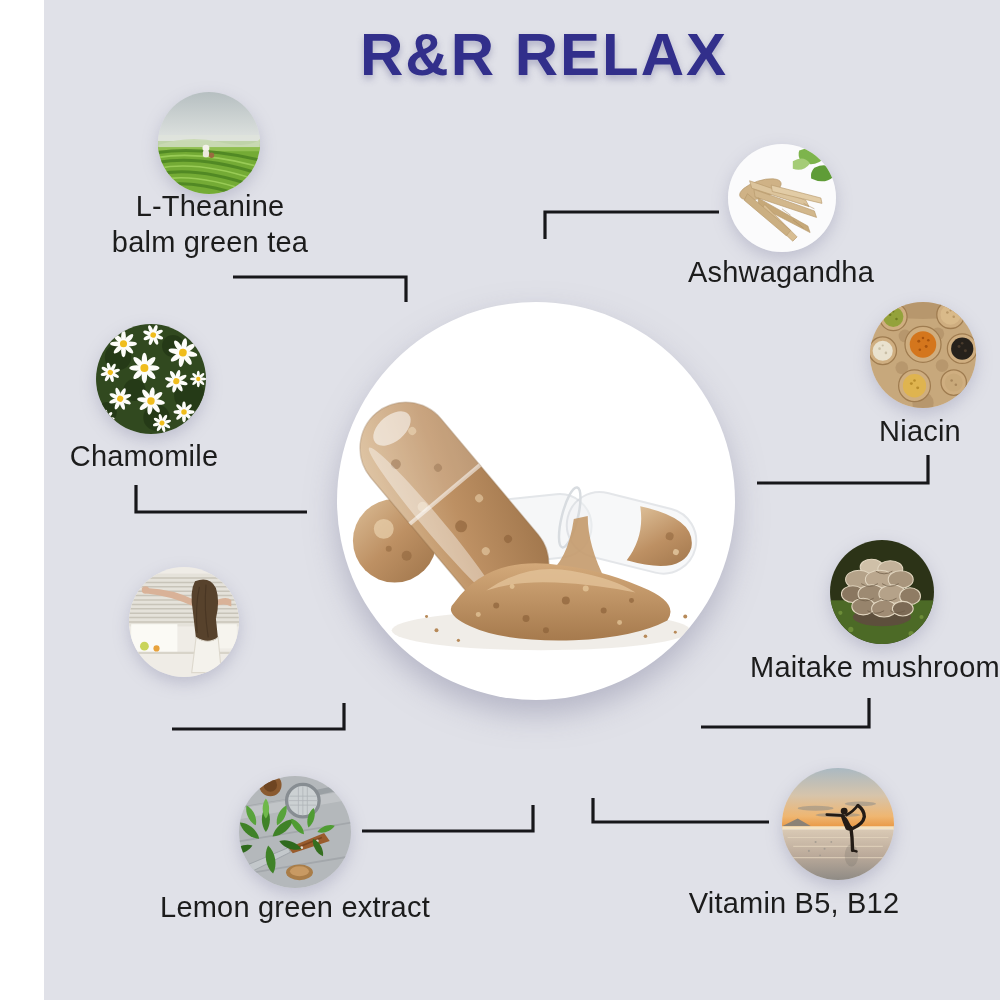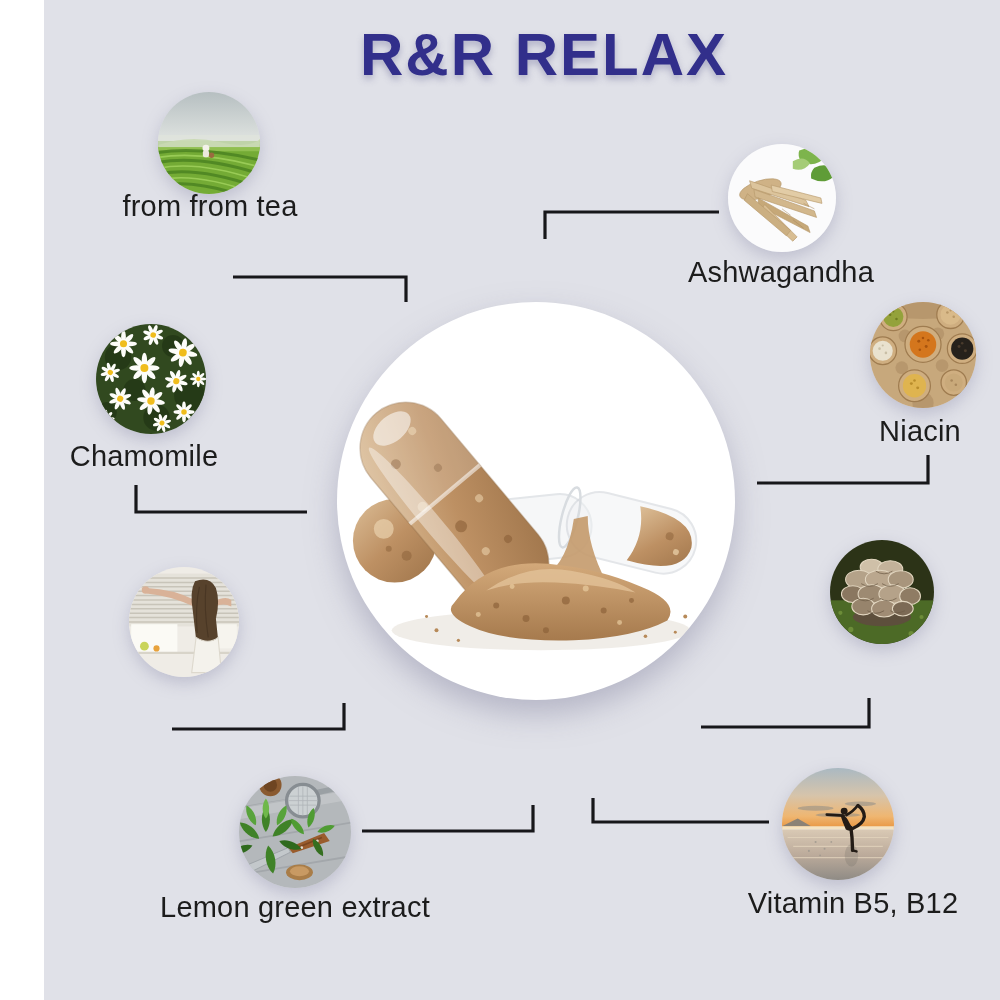--- a/index.html
+++ b/index.html
@@ -162,21 +162,22 @@
         <path d="M-5,88 Q32,76 100,101"></path>
       </g>
       <g>
         <circle cx="47" cy="55" r="3.4" fill="#f4f2ea"></circle>
         <rect x="44" y="57" width="6" height="7" rx="2" fill="#ece9dc"></rect>
         <circle cx="52.5" cy="62" r="2.6" fill="#9a6b3f"></circle>
       </g>
     </svg>
   </div>
   <div class="label" style="left:166px;top:188px">
-    <div>from from tea</div>
+    <div>L-Theanine</div>
+    <div>balm green tea</div>
   </div>
 
   <div class="ing-circle" style="left:684px;top:144px;width:108px;height:108px">
     <svg viewBox="0 0 100 100" preserveAspectRatio="xMidYMid slice">
       <rect width="100" height="100" fill="#fbfbfc"></rect>
       <g fill="#7db44c">
         <path d="M66,6 Q82,0 90,12 Q82,22 68,17 Q64,11 66,6 Z"></path>
         <path d="M80,22 Q96,15 98,30 Q89,38 77,32 Q76,26 80,22 Z" fill="#5f9c37"></path>
         <path d="M60,16 Q70,10 76,18 Q70,26 60,23 Z" fill="#a5cc77"></path>
       </g>
@@ -378,20 +379,23 @@
       <g stroke="#6e5d48" stroke-width="0.9" fill="none" opacity="0.8">
         <path d="M30,42 Q38,47 46,42"></path>
           <path d="M50,42 Q58,47 66,42"></path>
         <path d="M26,56 Q34,61 42,56"></path>
           <path d="M48,56 Q56,61 64,56"></path>
         <path d="M36,68 Q44,73 52,68"></path>
           <path d="M58,68 Q64,72 72,68"></path>
         <path d="M44,30 Q52,35 60,30"></path>
       </g>
     </svg>
+  </div>
+  <div class="label" style="left:831px;top:649px">
+    <div>Maitake mushroom</div>
   </div>
 
   <div class="ing-circle" style="left:195px;top:776px;width:112px;height:112px">
     <svg viewBox="0 0 100 100" preserveAspectRatio="xMidYMid slice">
       <defs>
         <path id="leafA" d="M0,0 C3.2,-4 3.2,-11 0,-15 C-3.2,-11 -3.2,-4 0,0 Z"></path>
       </defs>
       <rect width="100" height="100" fill="#b4b8bb"></rect>
       <g stroke="#a3a7ab" stroke-width="1.6">
         <line x1="-10" y1="30" x2="110" y2="10"></line>
@@ -490,17 +494,17 @@
       </g>
       <g fill="#9c968c" opacity="0.8">
         <circle cx="30" cy="66" r="0.9"></circle>
           <circle cx="38" cy="72" r="0.9"></circle>
           <circle cx="24" cy="74" r="0.9"></circle>
         <circle cx="44" cy="66" r="0.8"></circle>
           <circle cx="34" cy="78" r="0.8"></circle>
       </g>
     </svg>
   </div>
-  <div class="label" style="left:809px;top:885px">
+  <div class="label" style="left:750px;top:885px">
     <div>Vitamin B5, B12</div>
   </div>
 
 </div>
 
 </body></html>

